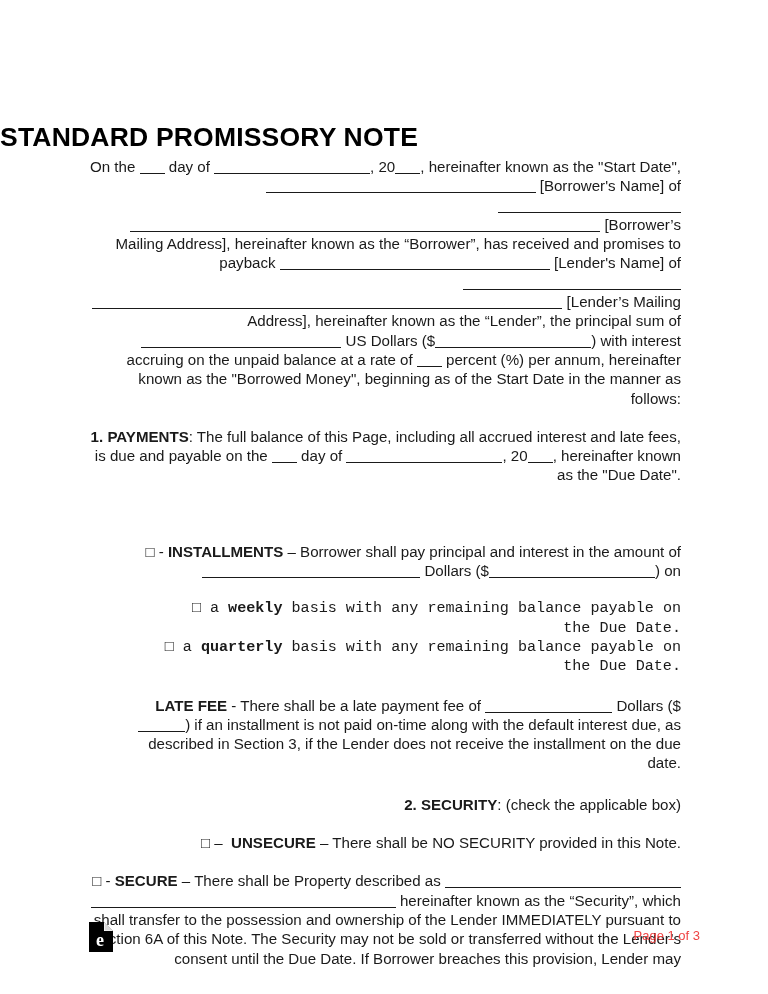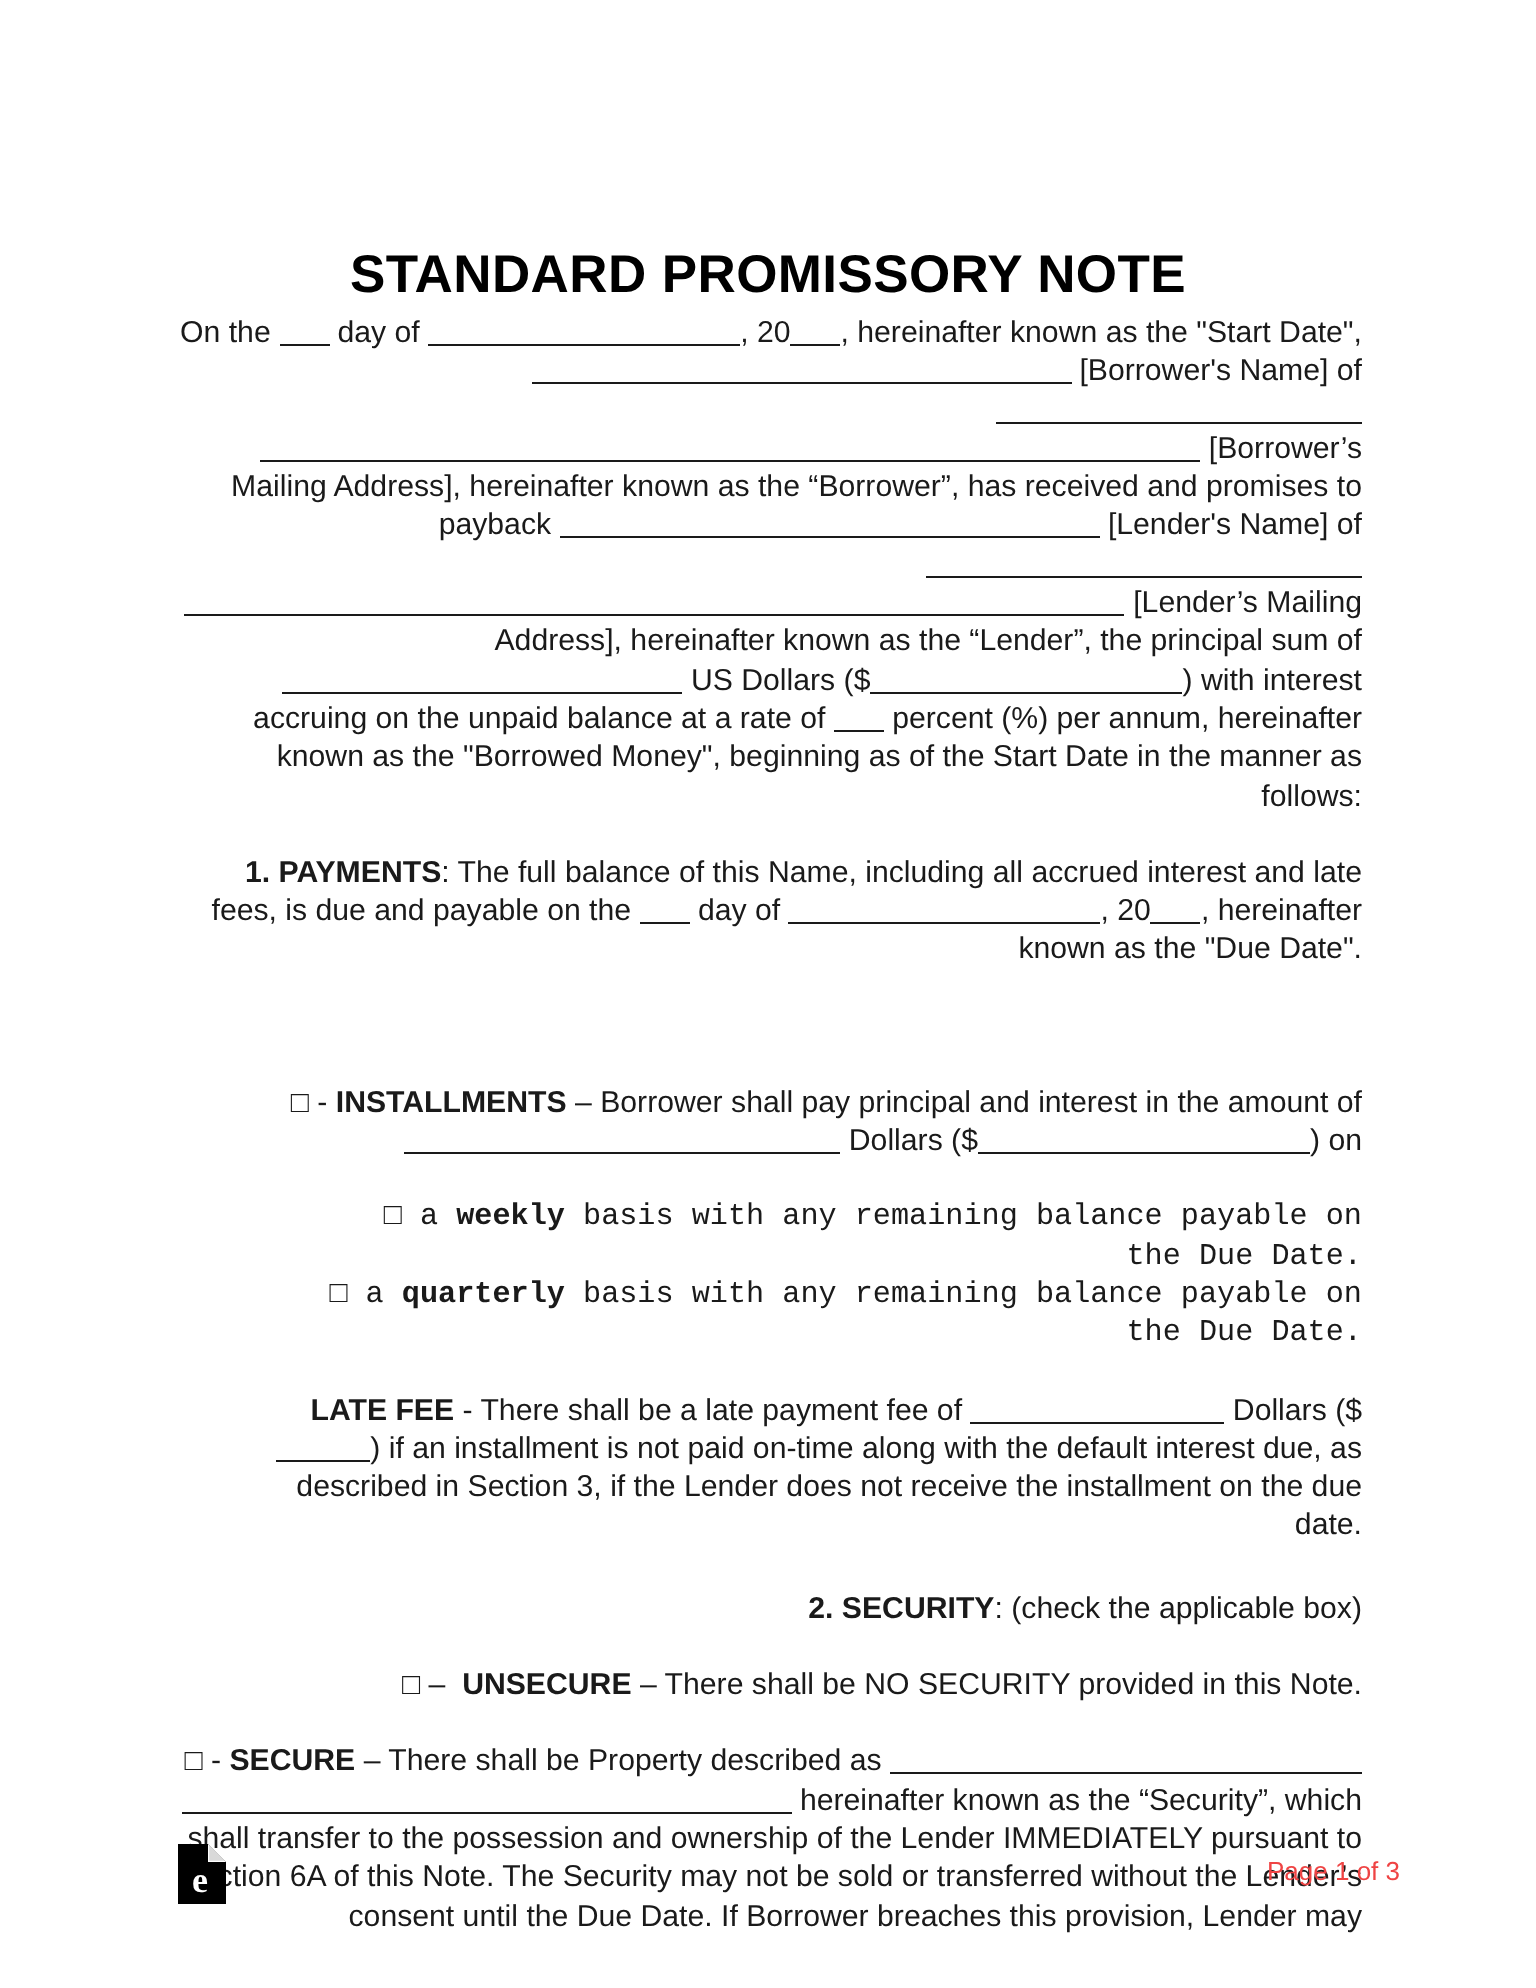--- a/index.html
+++ b/index.html
@@ -21,21 +21,20 @@
     top: 0; left: 0;
     width: 768px;
     height: 994px;
     background: #ffffff;
   }
   .doc-title {
     position: absolute;
     top: 104px;
     left: 0;
     width: 768px;
-    text-align: center;
     font-size: 26.5px;
     font-weight: bold;
     letter-spacing: 0.2px;
     color: #000;
   }
   .body-area {
     position: absolute;
     left: 88px;
     top: 157px;
     width: 593px;
@@ -112,21 +111,21 @@
 <div class="page">
 
   <h1 class="doc-title">STANDARD PROMISSORY NOTE</h1>
 
   <div class="body-area">
 
     <p class="blk"><span>On the </span><span class="u u3"></span><span> day of </span><span class="u u17"></span><span>, 20</span><span class="u u3"></span><span>, hereinafter known as the "Start Date", </span><span class="u u30"></span><span> [Borrower's Name] of </span><span class="u u20"></span><span class="u u52"></span><span> [Borrower’s Mailing Address], hereinafter known as the “Borrower”, has received and promises to payback </span><span class="u u30"></span><span> [Lender's Name] of </span><span class="u u24"></span><span class="u u52"></span><span> [Lender’s Mailing Address], hereinafter known as the “Lender”, the principal sum of </span><span class="u u22"></span><span> US Dollars ($</span><span class="u u17"></span><span>) with interest accruing on the unpaid balance at a rate of </span><span class="u u3"></span><span> percent (%) per annum, hereinafter known as the "Borrowed Money", beginning as of the Start Date in the manner as follows:</span></p>
 
     <div class="gap-sm"></div>
 
-    <p class="blk"><b>1. </b><b>PAYMENTS</b><span>: The full balance of this Name, including all accrued interest and late fees, is due and payable on the </span><span class="u u3"></span><span> day of </span><span class="u u17"></span><span>, 20</span><span class="u u3"></span><span>, hereinafter known as the "Due Date".</span></p>
+    <p class="blk"><b>1. </b><b>PAYMENTS</b><span>: The full balance of this Page, including all accrued interest and late fees, is due and payable on the </span><span class="u u3"></span><span> day of </span><span class="u u17"></span><span>, 20</span><span class="u u3"></span><span>, hereinafter known as the "Due Date".</span></p>
 
     <div class="gap-sm"></div>
 
 
     <div class="gap-sm"></div>
 
 
     <div class="gap-sm"></div>
 
     <p class="blk indent-box"><span class="cbx">□</span><span> - </span><b>INSTALLMENTS</b><span> – Borrower shall pay principal and interest in the amount of </span><span class="u u24"></span><span> Dollars ($</span><span class="u u18"></span><span>) on</span></p>

